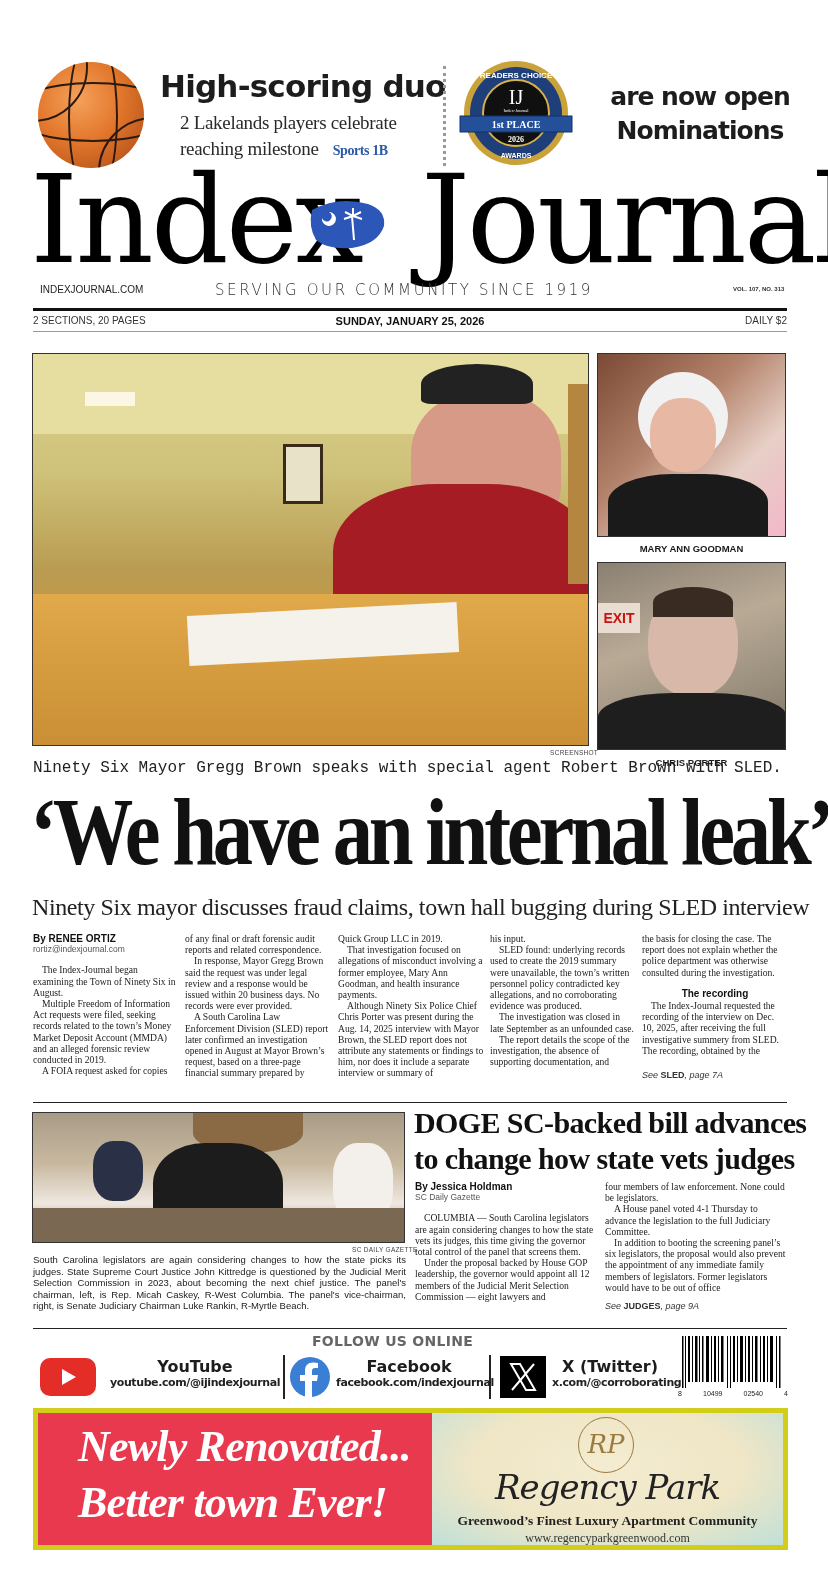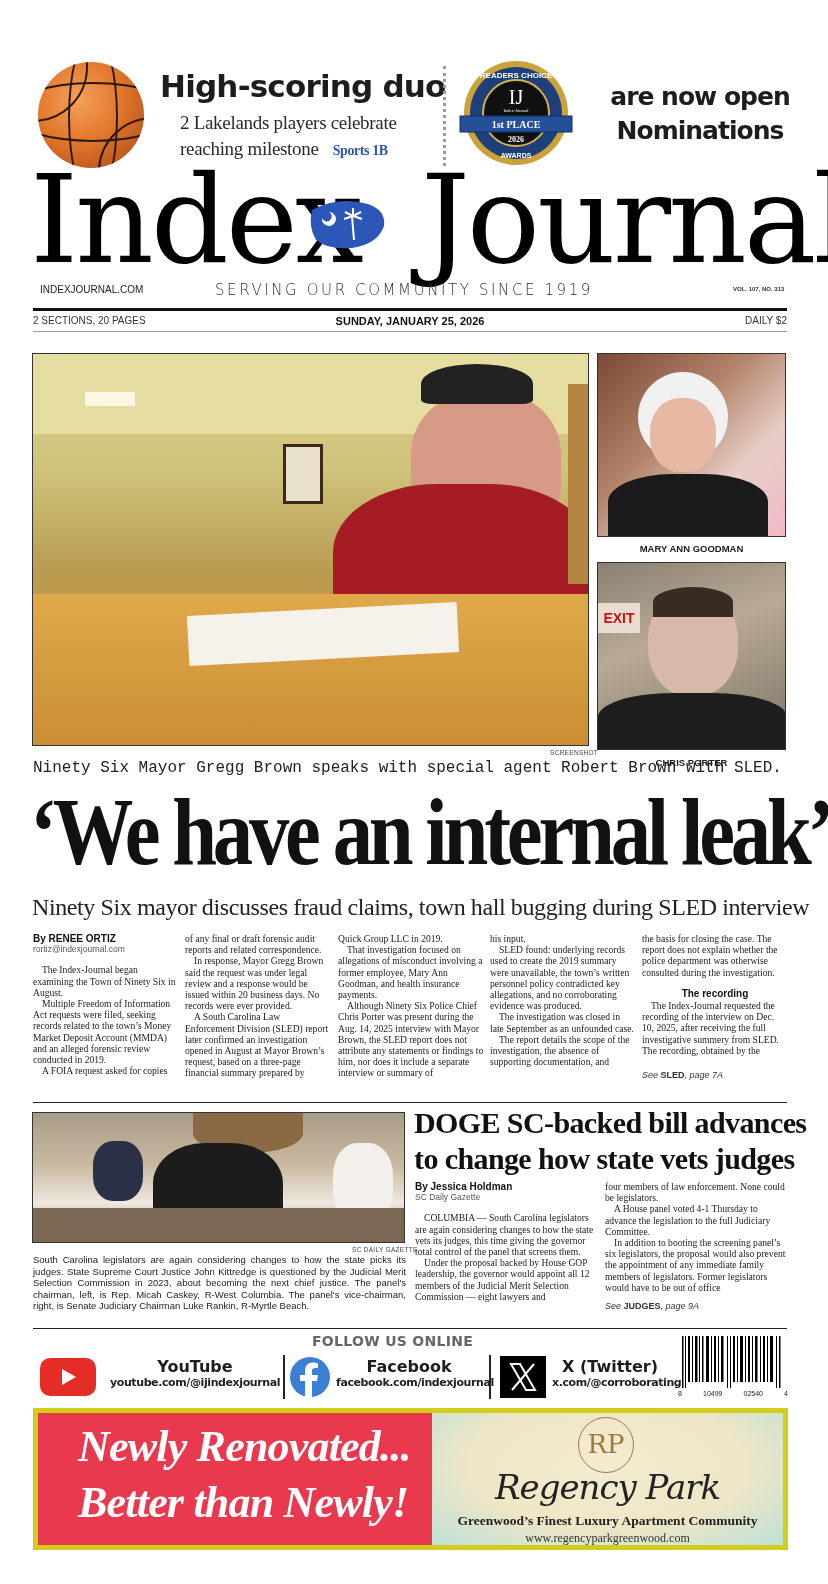--- a/index.html
+++ b/index.html
@@ -77,21 +77,21 @@
   .barcode { left: 680px; top: 1336px; width: 104px; height: 52px; }
   .barnums { left: 678px; top: 1390px; width: 110px; font-family: "Liberation Sans", sans-serif; font-size: 7px; color: #222; display: flex; justify-content: space-between; }
 
   
   .ad { left: 33px; top: 1408px; width: 755px; height: 142px; background: #d2cc1a; padding: 4px; }
   .ad-left { position: absolute; left: 5px; top: 5px; width: 394px; height: 132px; background: #e8394f; }
   .ad-left .l1, .ad-left .l2 { position: absolute; left: 40px; font-family: "Liberation Serif", serif; font-style: italic; font-weight: bold; font-size: 44px; color: #fff; letter-spacing: -0.8px; white-space: nowrap; }
   .ad-right { position: absolute; left: 399px; top: 5px; width: 351px; height: 132px;
     background: radial-gradient(ellipse at 50% 40%, #f4ecd1 0%, #efe6c6 55%, #bfe0d8 100%); }
   .rp-logo { position: absolute; left: 146px; top: 4px; width: 56px; height: 56px; border: 1.5px solid #9b7a3d; border-radius: 50%;
-    font-family: "DejaVu Serif", serif; color: #9b7a3d; font-size: 26px; text-align: center; line-height: 52px; }
+    font-family: "DejaVu Serif", serif; font-style: italic; color: #9b7a3d; font-size: 26px; text-align: center; line-height: 52px; }
   .rp-name { position: absolute; left: 0; width: 351px; top: 54px; text-align: center; font-family: "DejaVu Serif", serif; font-style: italic; font-size: 34px; color: #222; letter-spacing: -1px; }
   .rp-tag { position: absolute; left: 0; width: 351px; top: 100px; text-align: center; font-family: "Liberation Serif", serif; font-weight: bold; font-size: 13.5px; color: #222; white-space: nowrap; }
   .rp-url { position: absolute; left: 0; width: 351px; top: 118px; text-align: center; font-family: "Liberation Serif", serif; font-size: 12px; color: #333; }
 </style>
 </head>
 <body>
 
 <div class="abs ball">
   <div class="seam" style="left:-30px;top:20px;width:170px;height:60px;"></div>
   <div class="seam" style="left:30px;top:-30px;width:50px;height:170px;"></div>
@@ -301,21 +301,21 @@
 <div class="abs barnums">
   <span>8</span>
     <span>10499</span>
     <span>02540</span>
     <span>4</span>
 </div>
 
 <div class="abs ad">
   <div class="ad-left">
     <div class="l1" style="top:8px;">Newly Renovated...</div>
-    <div class="l2" style="top:64px;">Better than Newly!</div>
+    <div class="l2" style="top:64px;">Better town Ever!</div>
   </div>
   <div class="ad-right">
     <div class="rp-logo">RP</div>
     <div class="rp-name">Regency Park</div>
     <div class="rp-tag">Greenwood’s Finest Luxury Apartment Community</div>
     <div class="rp-url">www.regencyparkgreenwood.com</div>
   </div>
 </div>
 
 </body></html>

